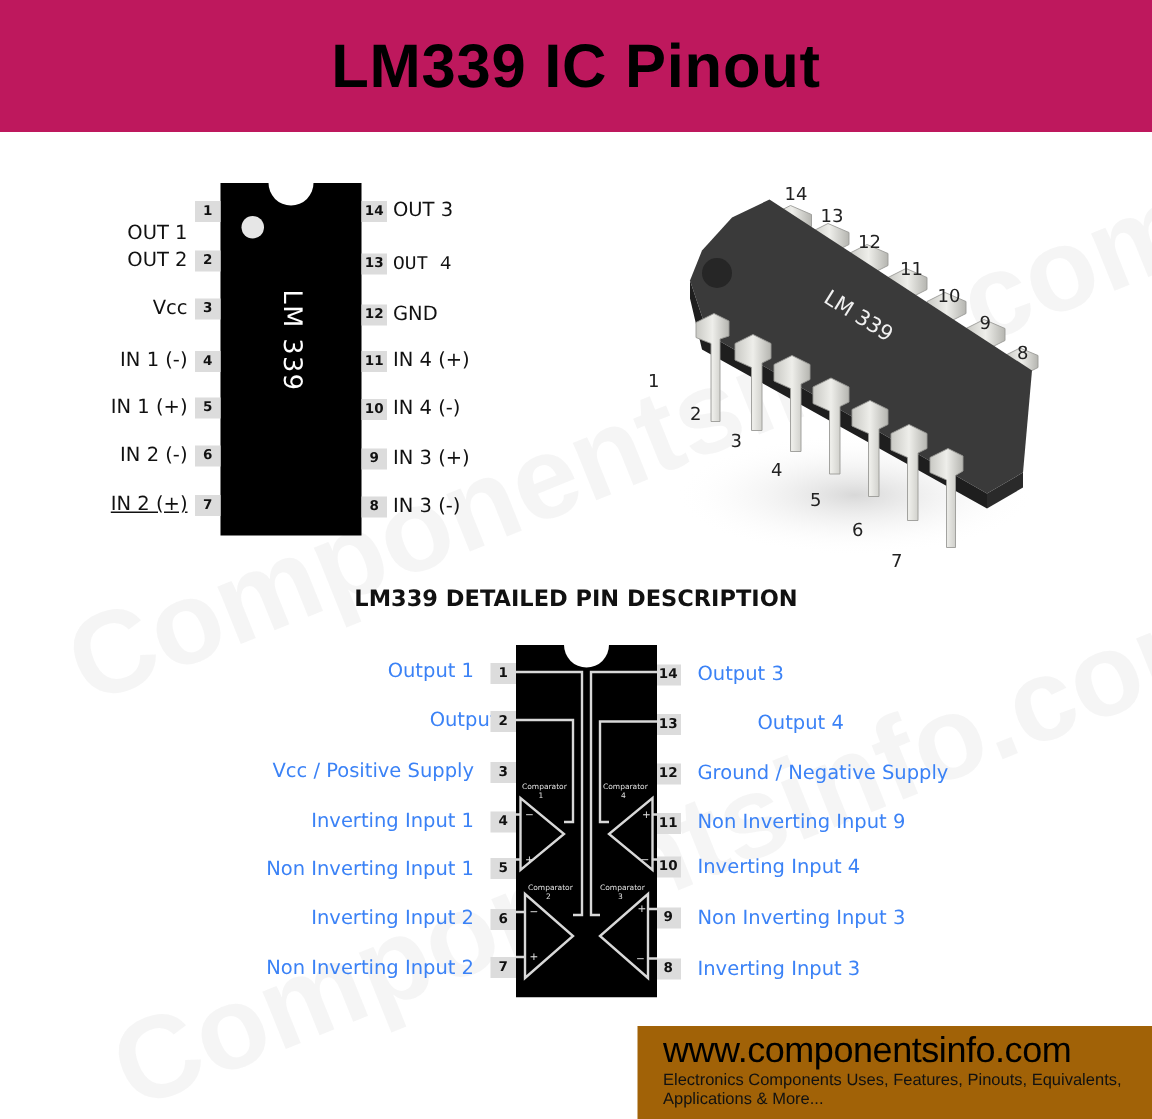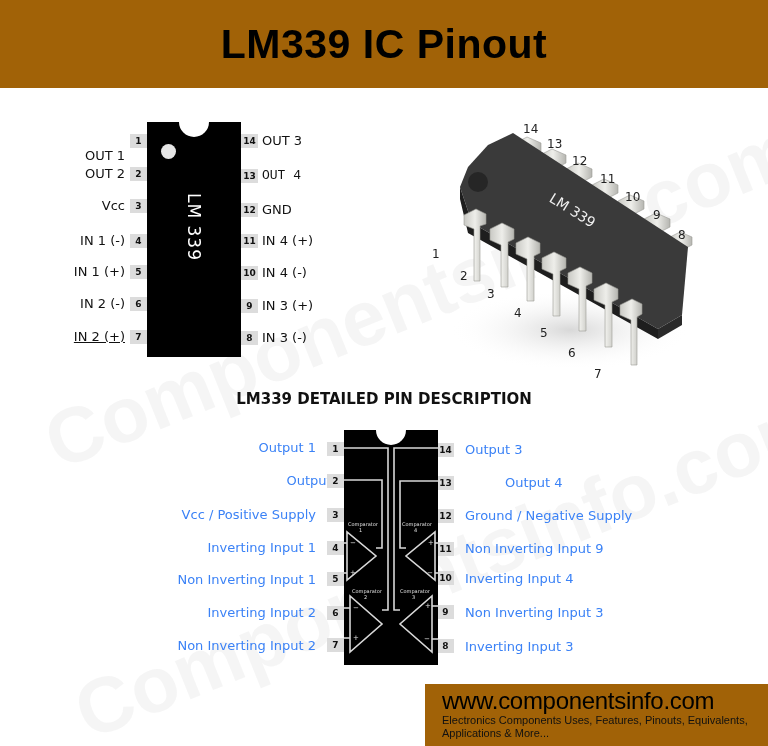--- a/index.html
+++ b/index.html
@@ -1,17 +1,17 @@
 <!DOCTYPE html>
 <html><head>
 <meta charset="utf-8">
 <style>
   * { box-sizing: border-box; margin: 0; padding: 0; }
   body { width: 768px; height: 746px; background: #ffffff; position: relative; overflow: hidden; font-family: "DejaVu Sans", sans-serif; }
-  .header { position: absolute; left: 0; top: 0; width: 768px; height: 88px; background: #a16207; display: flex; align-items: center; justify-content: center; }
+  .header { position: absolute; left: 0; top: 0; width: 768px; height: 88px; background: #be185d; display: flex; align-items: center; justify-content: center; }
   .header h1 { font-family: "Liberation Sans", sans-serif; font-weight: bold; font-size: 41px; color: #000; letter-spacing: 0.5px; }
   .watermark { position: absolute; font-family: "Liberation Sans", sans-serif; font-weight: bold; color: rgba(200,200,200,0.18); font-size: 78px; transform: rotate(-22deg); white-space: nowrap; pointer-events: none; }
   .pin-label { position: absolute; font-family: "DejaVu Sans", sans-serif; font-size: 13px; color: #111; white-space: nowrap; }
   .pin-num { position: absolute; width: 17px; height: 14px; background: #dcdcdc; font-family: "DejaVu Sans", sans-serif; font-weight: bold; font-size: 9px; color: #111; display: flex; align-items: center; justify-content: center; }
   .chip1 { position: absolute; left: 147px; top: 122px; width: 94px; height: 235px; background: #000; }
   .chip1 .notch { position: absolute; left: 32px; top: -15px; width: 30px; height: 30px; border-radius: 50%; background: #fff; }
   .chip1 .dot { position: absolute; left: 14px; top: 22px; width: 15px; height: 15px; border-radius: 50%; background: #e6e6e6; }
   .chip1 .chip-name { position: absolute; left: 47px; top: 105px; transform: translate(-50%,-50%) rotate(90deg); color: #fff; font-size: 17px; white-space: nowrap; letter-spacing: 1px; }
   .section-title { position: absolute; left: 0; top: 390px; width: 768px; text-align: center; font-family: "DejaVu Sans", sans-serif; font-weight: bold; font-size: 15px; color: #111; }
   .desc-label { position: absolute; font-family: "DejaVu Sans", sans-serif; font-size: 13px; color: #3b82f6; white-space: nowrap; }

